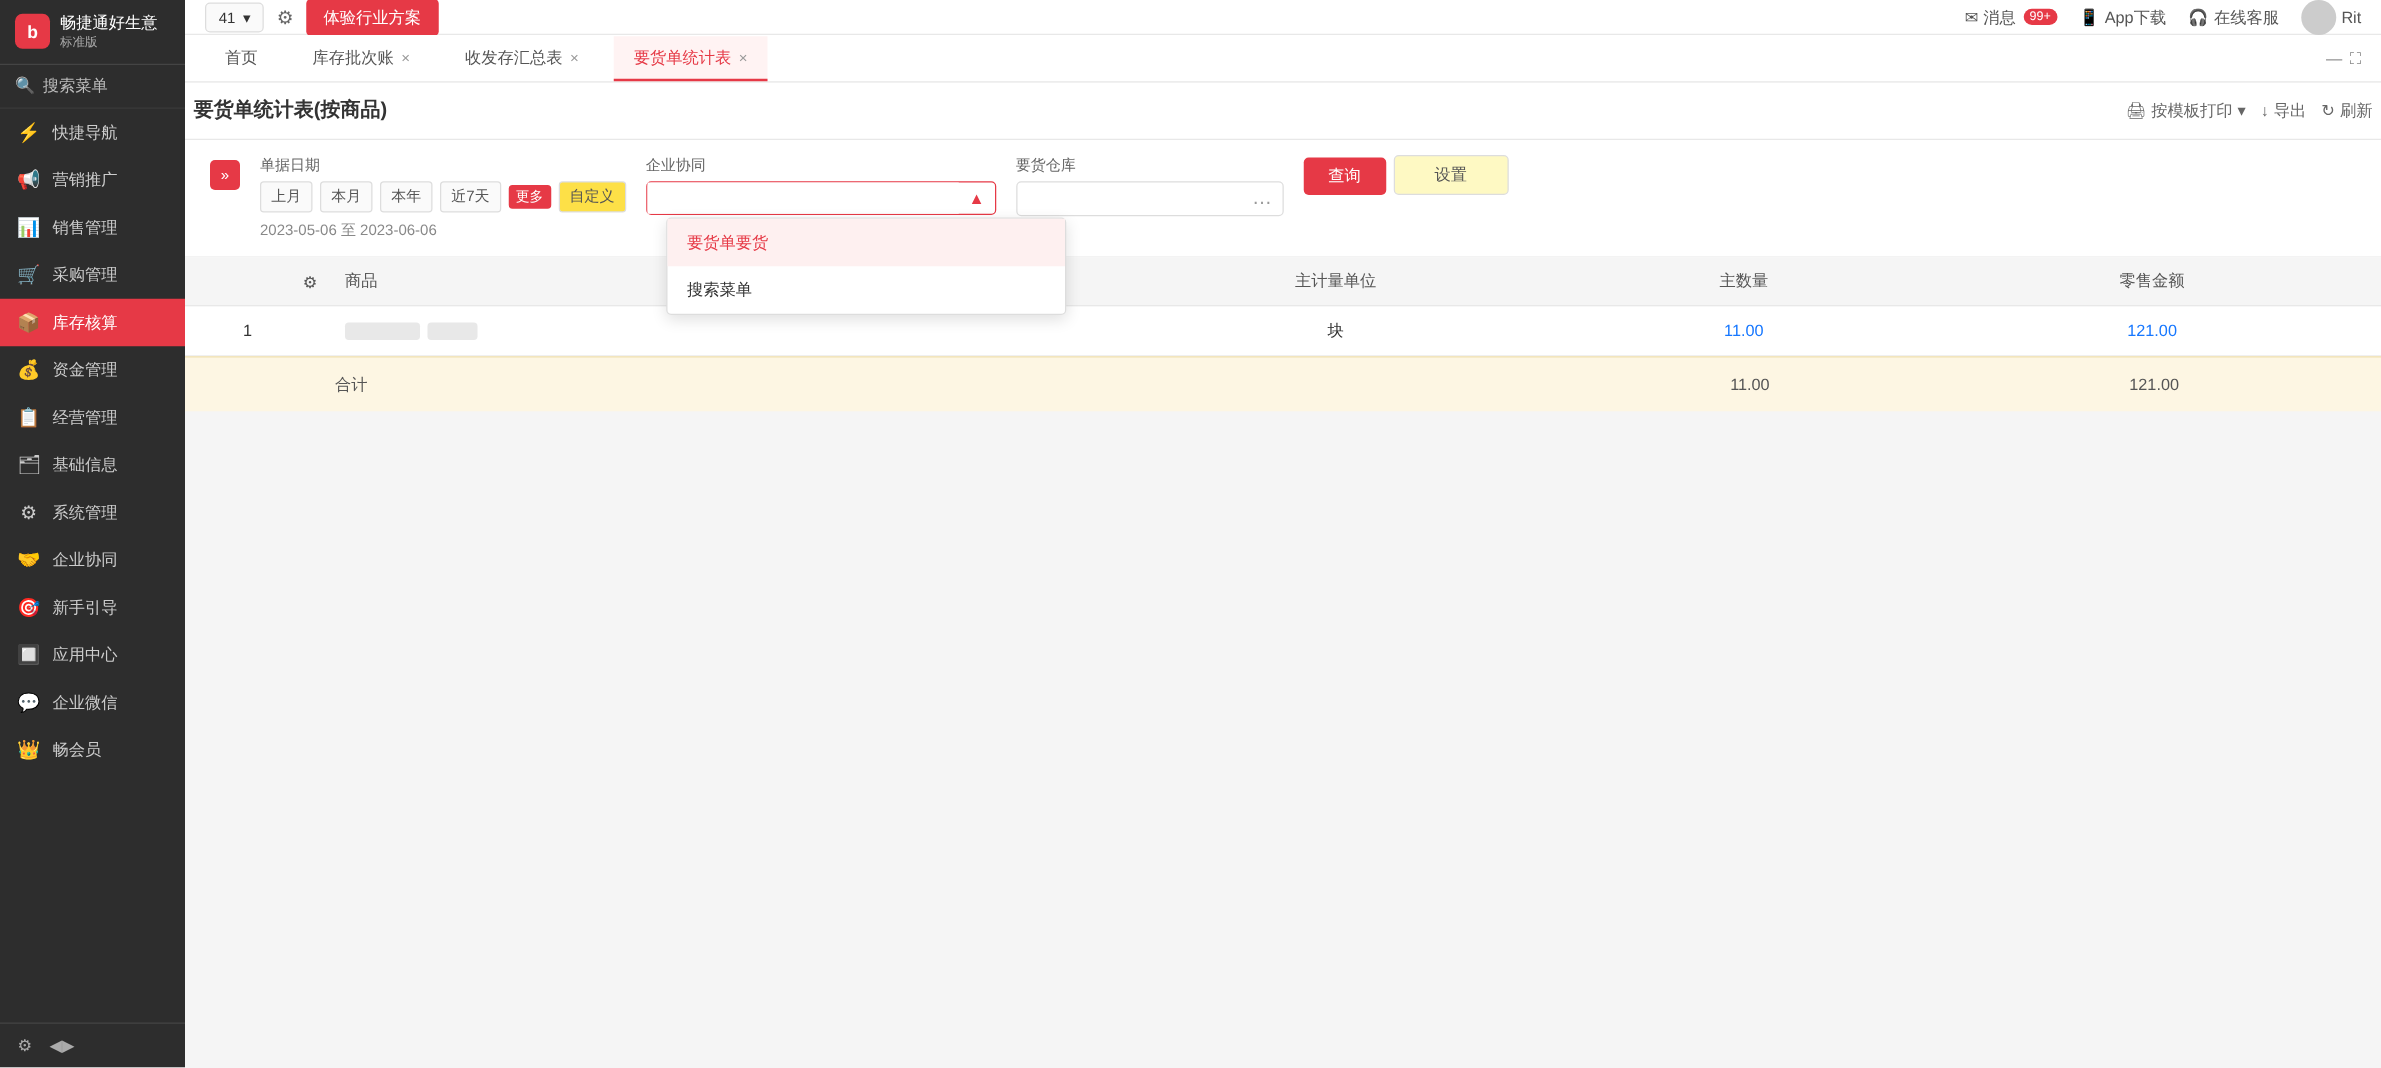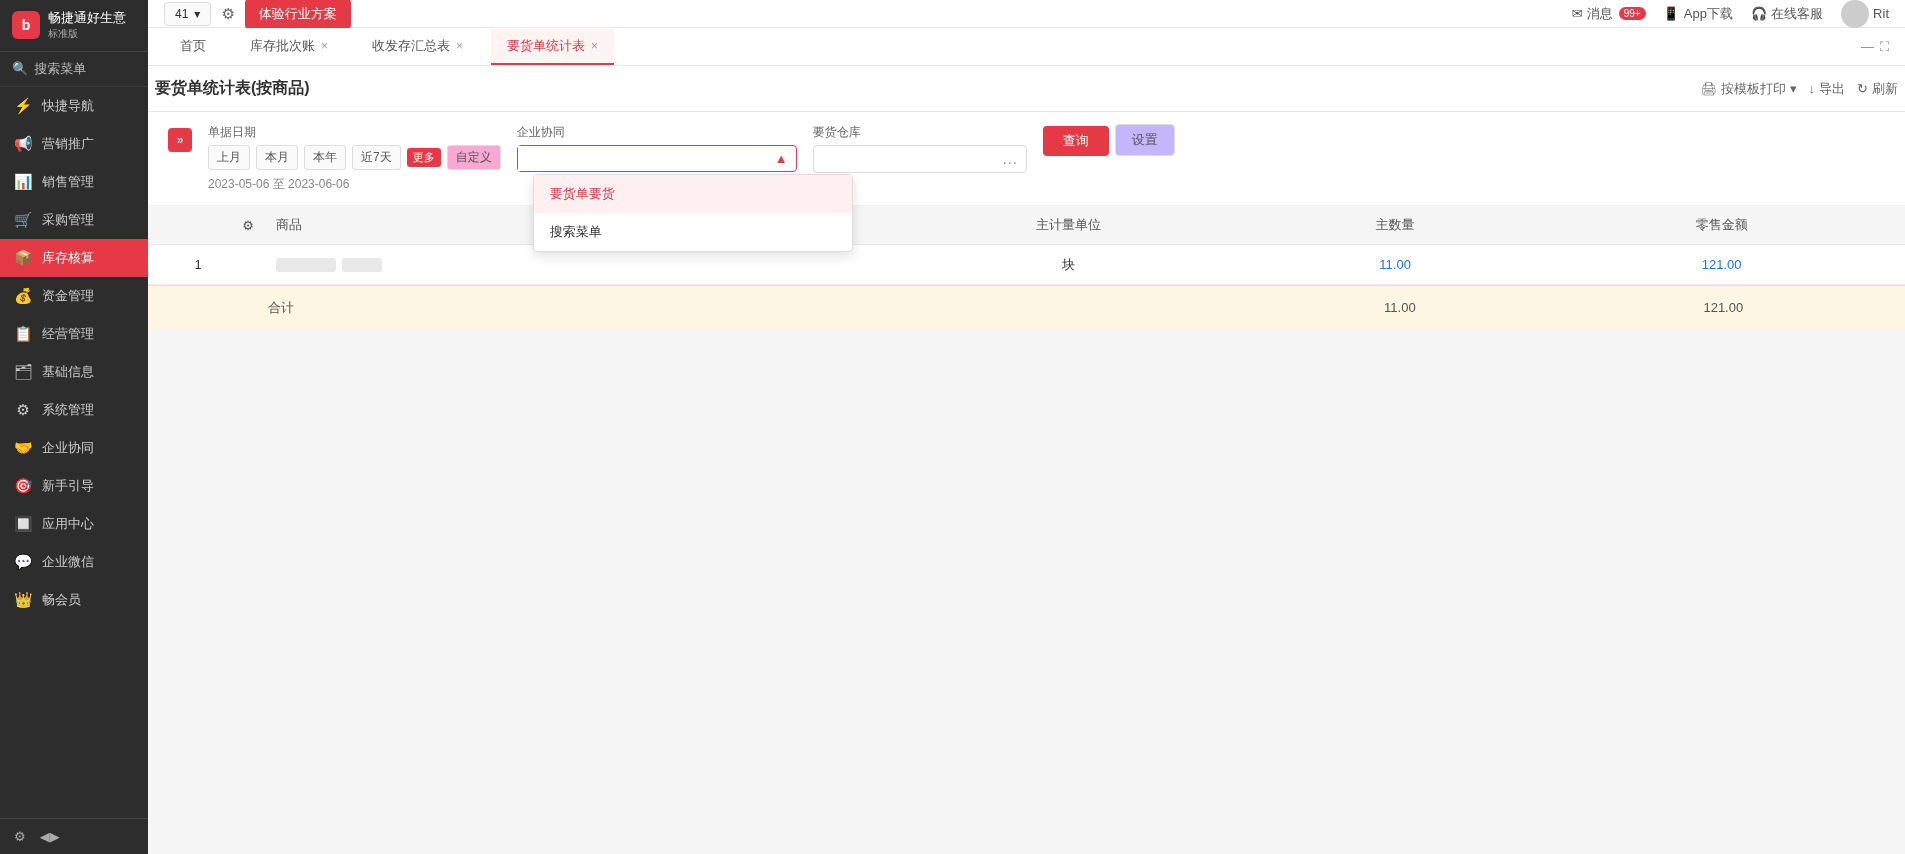--- a/index.html
+++ b/index.html
@@ -139,21 +139,21 @@
     .date-quick-btn {
       padding: 3px 8px; border: 1px solid #ddd; border-radius: 3px;
       font-size: 12px; color: #555; cursor: pointer; background: #fafafa;
     }
     .date-more-badge {
       background: #e63946; color: white; border-radius: 3px;
       padding: 2px 6px; font-size: 11px; cursor: pointer;
     }
     .date-custom-btn {
       padding: 3px 8px; border: 1px solid #ddd; border-radius: 3px;
-      font-size: 12px; color: #555; cursor: pointer; background: #f9a8d4;
+      font-size: 12px; color: #555; cursor: pointer; background: #fde047;
     }
     .date-range { font-size: 12px; color: #888; margin-top: 2px; }
 
     .filter-type-group { display: flex; flex-direction: column; gap: 4px; }
     .filter-type-label { font-size: 12px; color: #666; }
     .filter-type-input-wrap {
       display: flex; align-items: center; border: 1px solid #e63946; border-radius: 4px;
       overflow: visible; position: relative; min-width: 280px;
     }
     .filter-type-input {
@@ -170,22 +170,22 @@
     }
     .filter-warehouse-input { border: none; outline: none; font-size: 13px; flex: 1; }
     .filter-more-icon { color: #999; cursor: pointer; font-size: 16px; }
 
     .filter-actions-group { display: flex; align-items: flex-end; gap: 6px; padding-bottom: 2px; }
     .query-btn {
       background: #e63946; color: white; border: none; border-radius: 4px;
       padding: 6px 20px; font-size: 13px; cursor: pointer;
     }
     .settings-btn {
-      background: #c4b5fd; color: #555; border: 1px solid #ddd; border-radius: 4px;
-      padding: 6px 16px; font-size: 13px; cursor: pointer;
+      background: #fef9c3; color: #555; border: 1px solid #ddd; border-radius: 4px;
+      padding: 6px 32px; font-size: 13px; cursor: pointer;
     }
 
     
     .type-dropdown {
       position: absolute;
       top: calc(100% + 2px);
       left: 16px;
       width: 320px;
       background: white;
       border: 1px solid #ddd;

